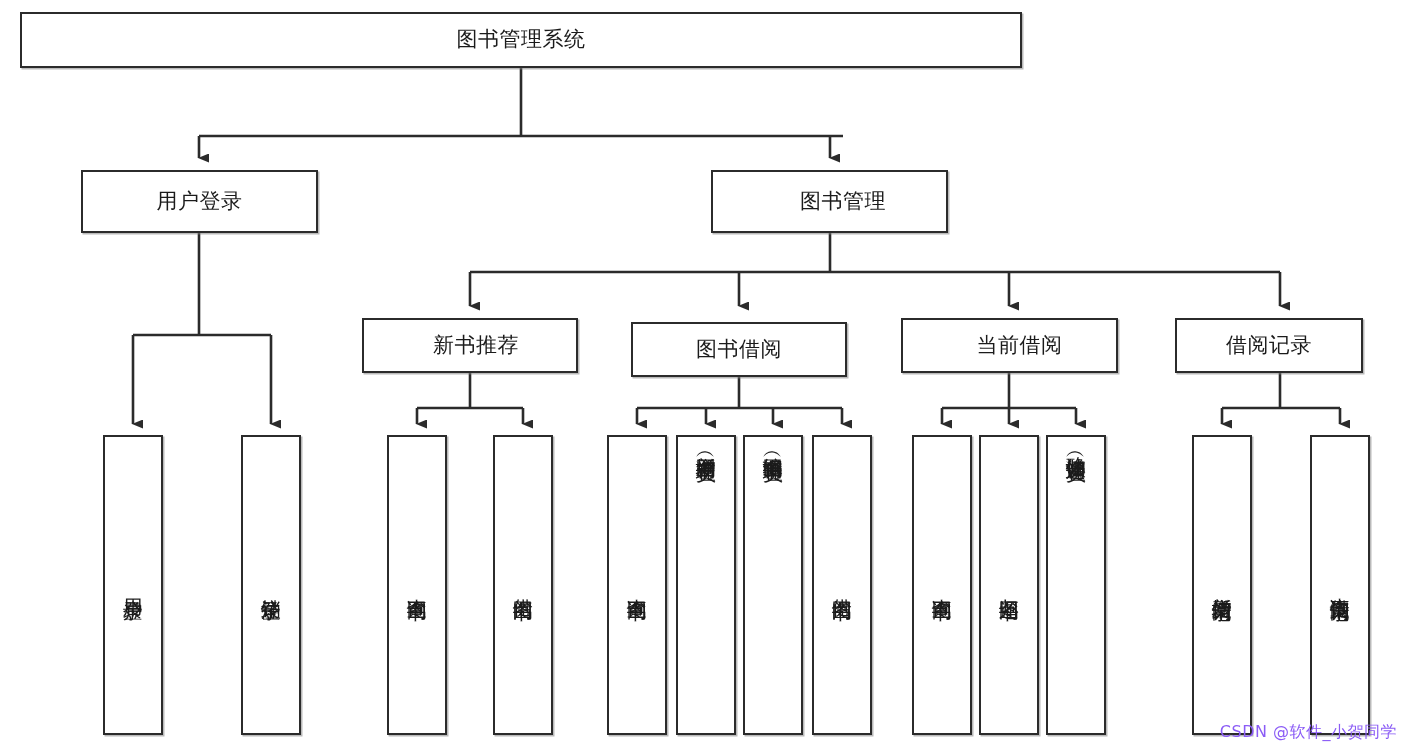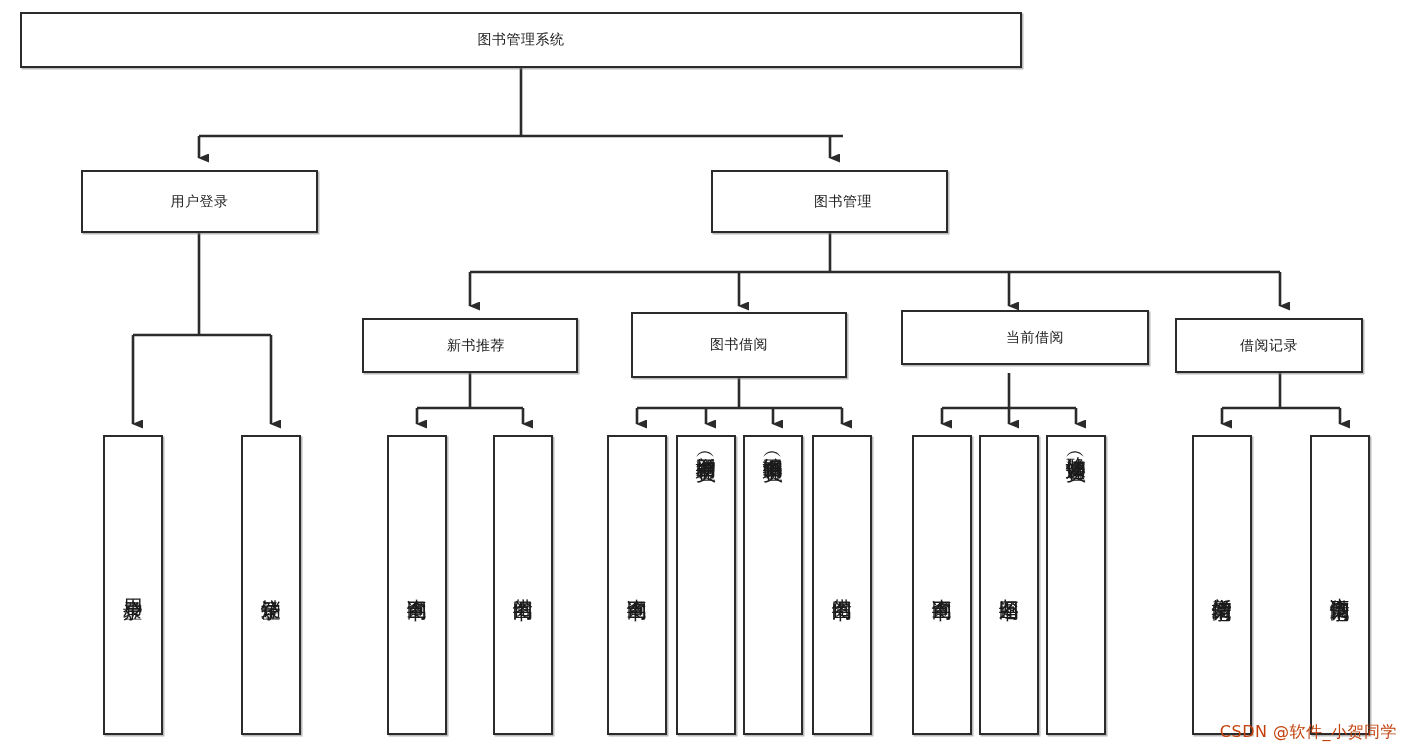--- a/index.html
+++ b/index.html
@@ -26,21 +26,21 @@
     position: absolute;
     box-sizing: border-box;
     background: #ffffff;
     border: 2px solid #2b2b2b;
     display: flex;
     align-items: center;
     justify-content: center;
     box-shadow: 1.5px 1.5px 0 rgba(130,130,130,0.55);
   }
   .node-label-h {
-    font-size: 14px;
+    font-size: 21px;
     line-height: 1.1;
     color: #1b1b1b;
     white-space: nowrap;
     letter-spacing: 0.5px;
     text-align: center;
   }
   .node-box.leaf {
     align-items: flex-start;
     justify-content: center;
     padding-top: 0px;
@@ -72,21 +72,21 @@
     top: 0;
     width: 1405px;
     height: 747px;
     pointer-events: none;
   }
   #watermark {
     position: absolute;
     right: 8px;
     bottom: 4px;
     font-size: 16px;
-    color: #c2410c;
+    color: #8b5cf6;
     letter-spacing: 0.5px;
     white-space: nowrap;
     user-select: none;
   }
 </style>
 </head>
 <body>
 
 <div id="diagram-root">
 
@@ -149,25 +149,25 @@
   </div>
 
   <div class="node-box" style="left:711px; top:170px; width:237px; height:63px;padding-left:27px;">
     <span class="node-label-h">图书管理</span>
   </div>
 
   <div class="node-box" style="left:362px; top:318px; width:216px; height:55px;padding-left:12px;">
     <span class="node-label-h">新书推荐</span>
   </div>
 
-  <div class="node-box" style="left:631px; top:312px; width:216px; height:66px;">
+  <div class="node-box" style="left:631px; top:322px; width:216px; height:55px;">
     <span class="node-label-h">图书借阅</span>
   </div>
 
-  <div class="node-box" style="left:901px; top:310px; width:248px; height:55px;padding-left:20px;">
+  <div class="node-box" style="left:901px; top:318px; width:217px; height:55px;padding-left:20px;">
     <span class="node-label-h">当前借阅</span>
   </div>
 
   <div class="node-box" style="left:1175px; top:318px; width:188px; height:55px;">
     <span class="node-label-h">借阅记录</span>
   </div>
 
   <div class="node-box leaf" style="left:103px; top:435px; width:60px; height:300px;">
     <div class="leaf-inner">
       <span class="node-label-v">用户登录</span>

